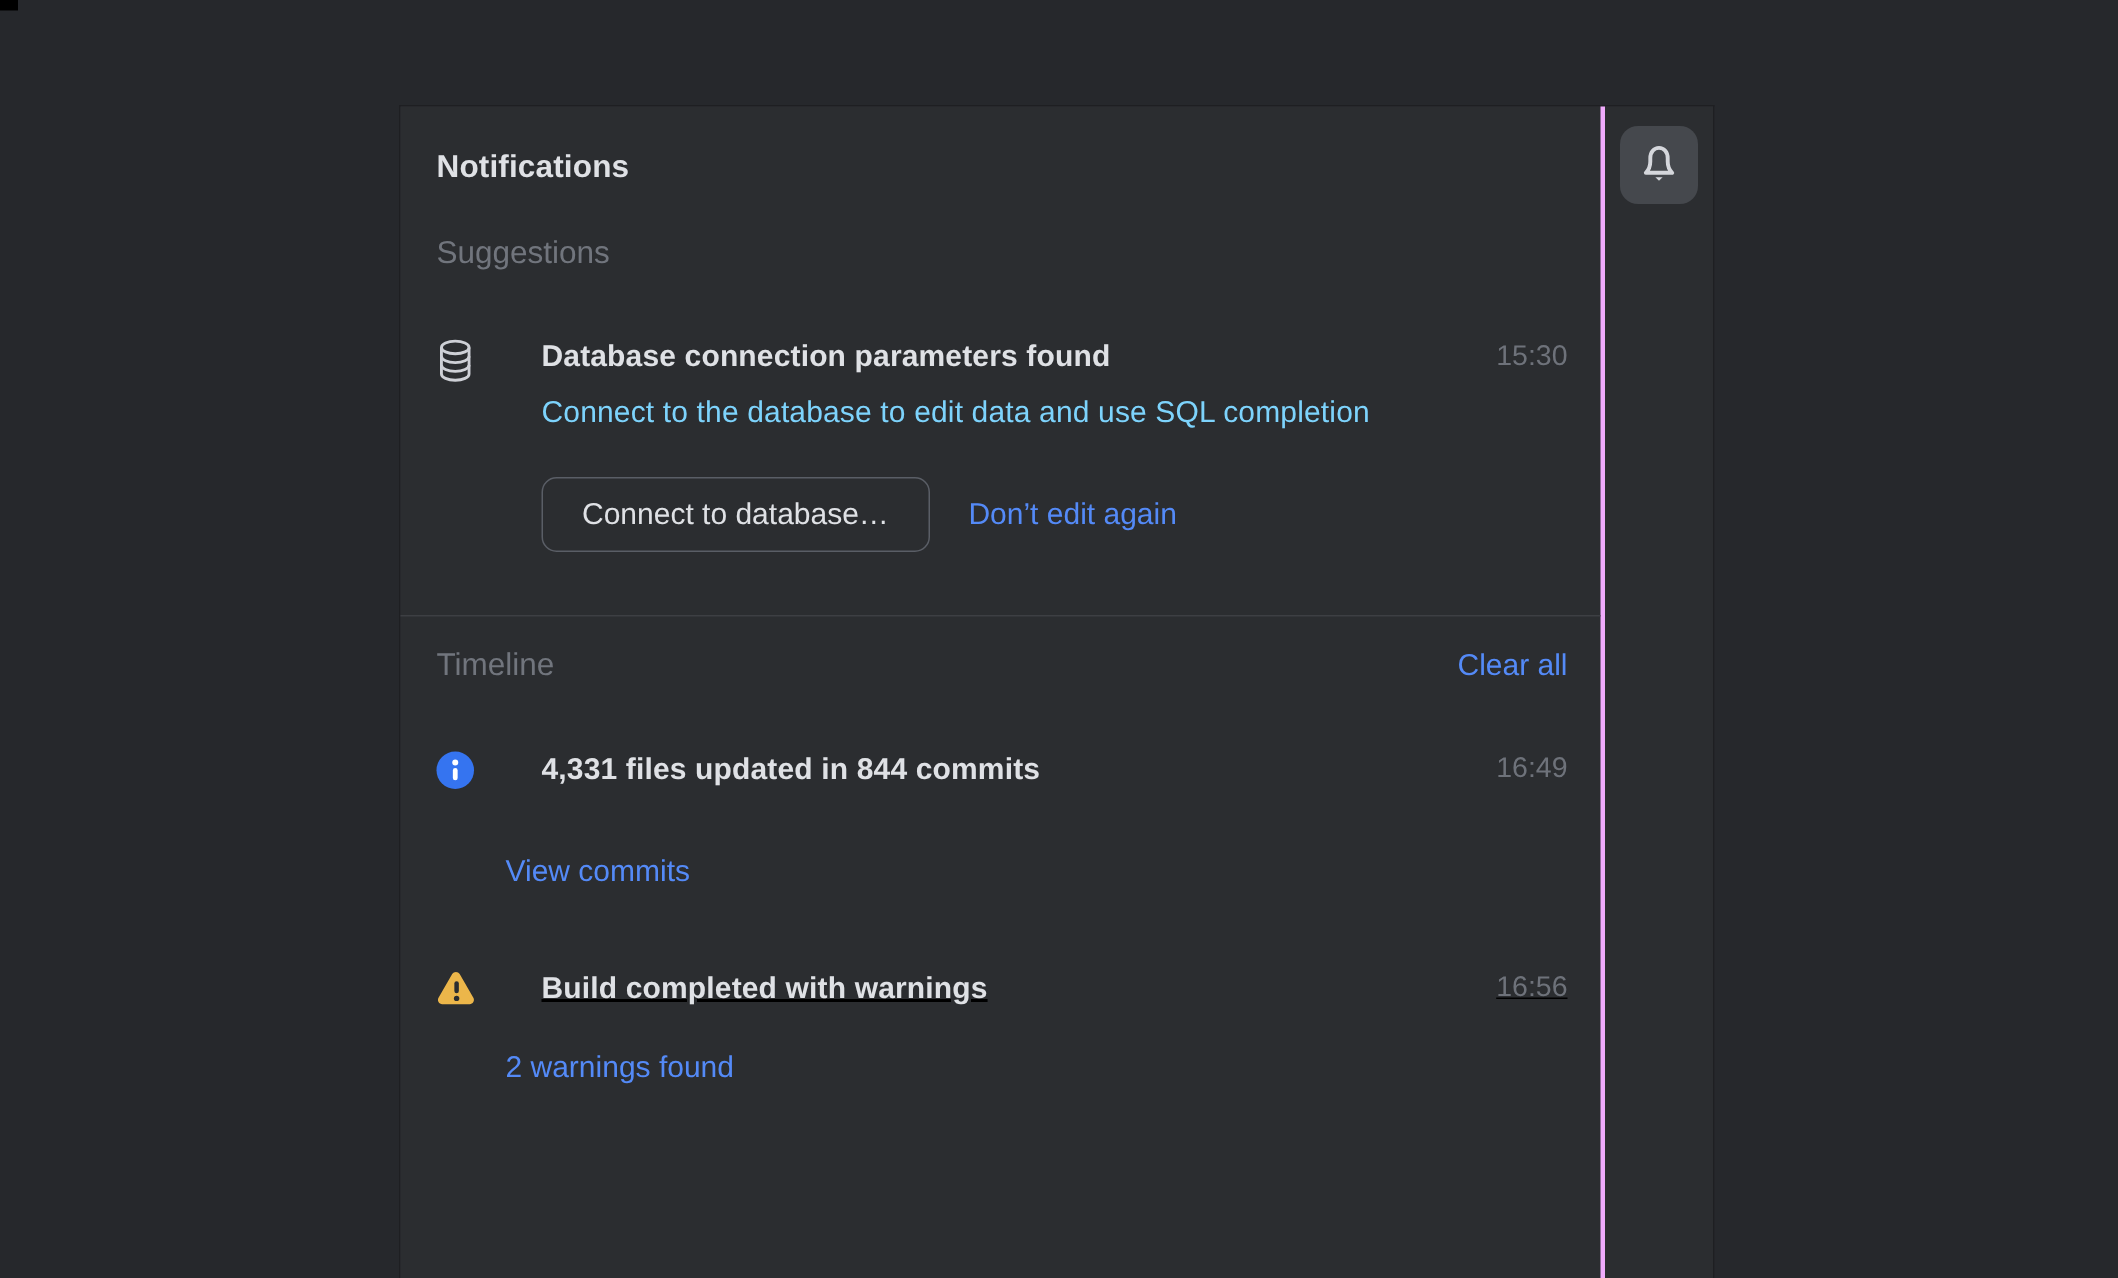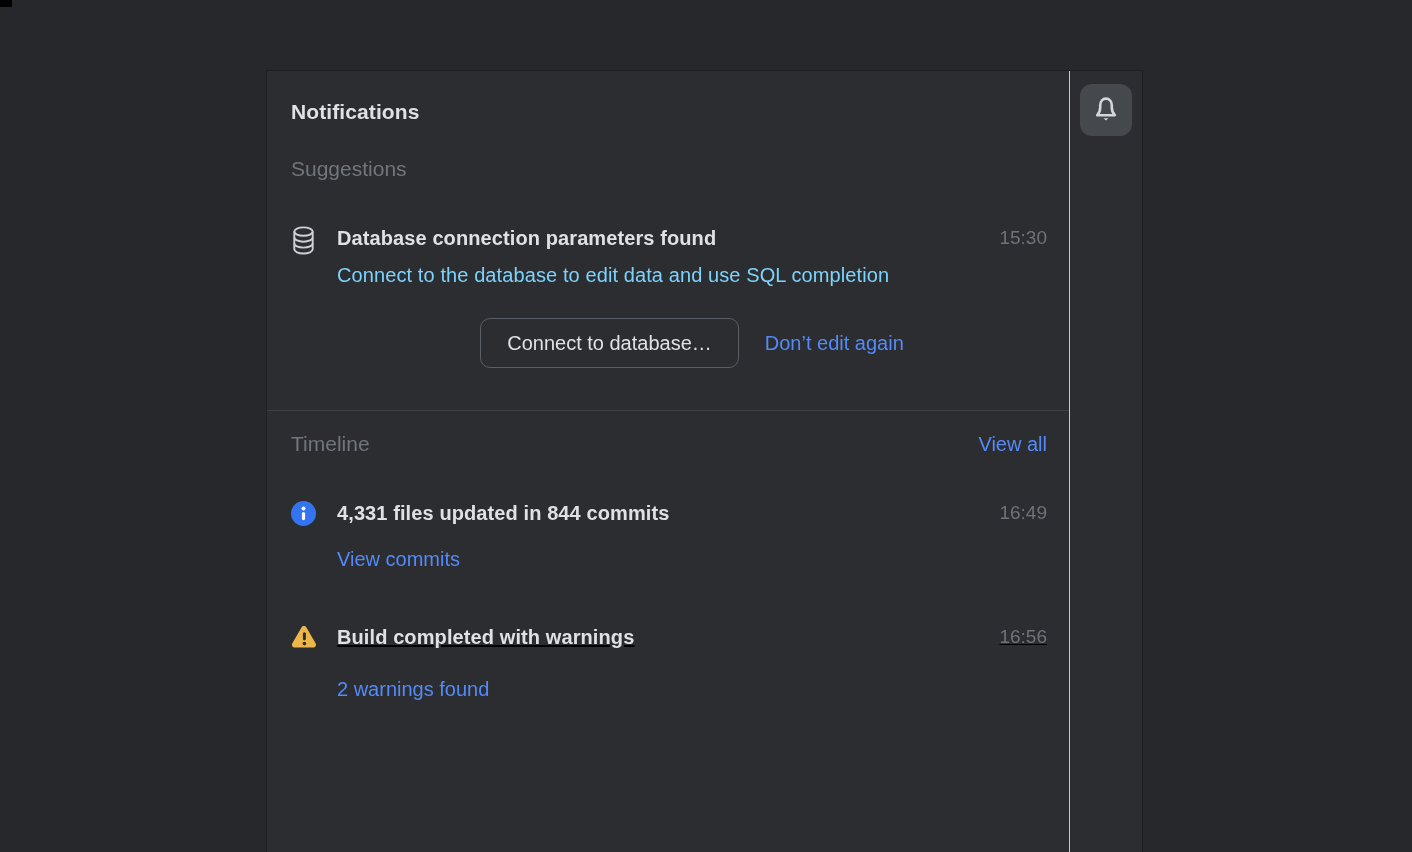--- a/index.html
+++ b/index.html
@@ -19,21 +19,21 @@
     left: 266px; top: 70px;
     width: 877px; bottom: 0;
     border-top: 1px solid #1e1f22;
     border-left: 1px solid #1e1f22;
     border-right: 1px solid #1e1f22;
     display: flex;
     background: #2b2d30;
   }
   .panel {
     width: 803px;
-    border-right: 1px solid #f0abfc;
+    border-right: 3px solid #f0abfc;
     padding: 27px 22px 16px 24px;
     background: #2b2d30;
   }
   .side-strip {
     flex: 1;
     display: flex;
     justify-content: center;
     align-items: flex-start;
     padding-top: 13px;
     background: #2b2d30;
@@ -53,21 +53,21 @@
   }
   .section-header {
     font-size: 21px; font-weight: 400;
     color: #71757d;
     line-height: 28px;
   }
   .suggestions-header { margin-top: 29px; }
   .notif-row { display: flex; margin-top: 41px; }
   .notif-row.second { margin-top: 50px; text-decoration: underline; }
   .notif-icon { width: 26px; flex: 0 0 26px; margin-right: 20px; padding-top: 2px; }
-  .notif-content { flex: 1; min-width: 0; }
+  .notif-content { flex: 1; min-width: 0; margin-left: 24px; }
   .notif-title-line { display: flex; align-items: flex-start; }
   .notif-title {
     flex: 1;
     font-size: 20px; font-weight: 700;
     color: #dfe1e5;
     line-height: 28px;
     letter-spacing: 0.1px;
   }
   .notif-time {
     font-size: 19px; color: #6e727a;
@@ -78,21 +78,20 @@
   .notif-body {
     font-size: 20px; color: #7dd3fc;
     line-height: 32px;
     margin-top: 7px;
     max-width: 632px;
     letter-spacing: 0.1px;
   }
   .notif-actions {
     display: flex; align-items: center;
     margin-top: 27px;
-    justify-content: center;
   }
   .btn-secondary {
     font-family: inherit;
     font-size: 20px;
     color: #dfe1e5;
     background: transparent;
     border: 1.5px solid #5a5e66;
     border-radius: 10px;
     padding: 11px 26px;
     line-height: 26px;
@@ -112,21 +111,21 @@
     background: #3d3f43;
     margin: 42px -22px 0 -24px;
   }
   .timeline-header-row {
     display: flex;
     align-items: baseline;
     margin-top: 19px;
     gap: 44px;
   }
   .timeline-header-row .section-header { flex: 1; }
-  .row-link { margin-top: 18px; margin-left: 46px; }
+  .row-link { margin-top: 40px; margin-left: 46px; }
   .info-badge {
     width: 25px; height: 25px;
     border-radius: 50%;
     background: #3574f0;
     display: flex; align-items: center; justify-content: center;
   }
 </style>
 </head>
 <body>
 
@@ -160,21 +159,21 @@
           <button class="btn-secondary">Connect to database…</button>
           <a class="link action-link">Don’t edit again</a>
         </div>
       </div>
     </div>
 
     <div class="divider"></div>
 
     <div class="timeline-header-row">
       <span class="section-header">Timeline</span>
-      <a class="link">View all</a>
+      <a class="link">Clear all</a>
     </div>
 
     
     <div class="notif-row">
       <div class="notif-icon">
         <div class="info-badge">
           <svg width="25" height="25" viewBox="0 0 25 25">
             <circle cx="12.5" cy="7.4" r="2" fill="#ffffff"></circle>
             <rect x="10.9" y="11" width="3.2" height="8.2" rx="1.6" fill="#ffffff"></rect>
           </svg>

